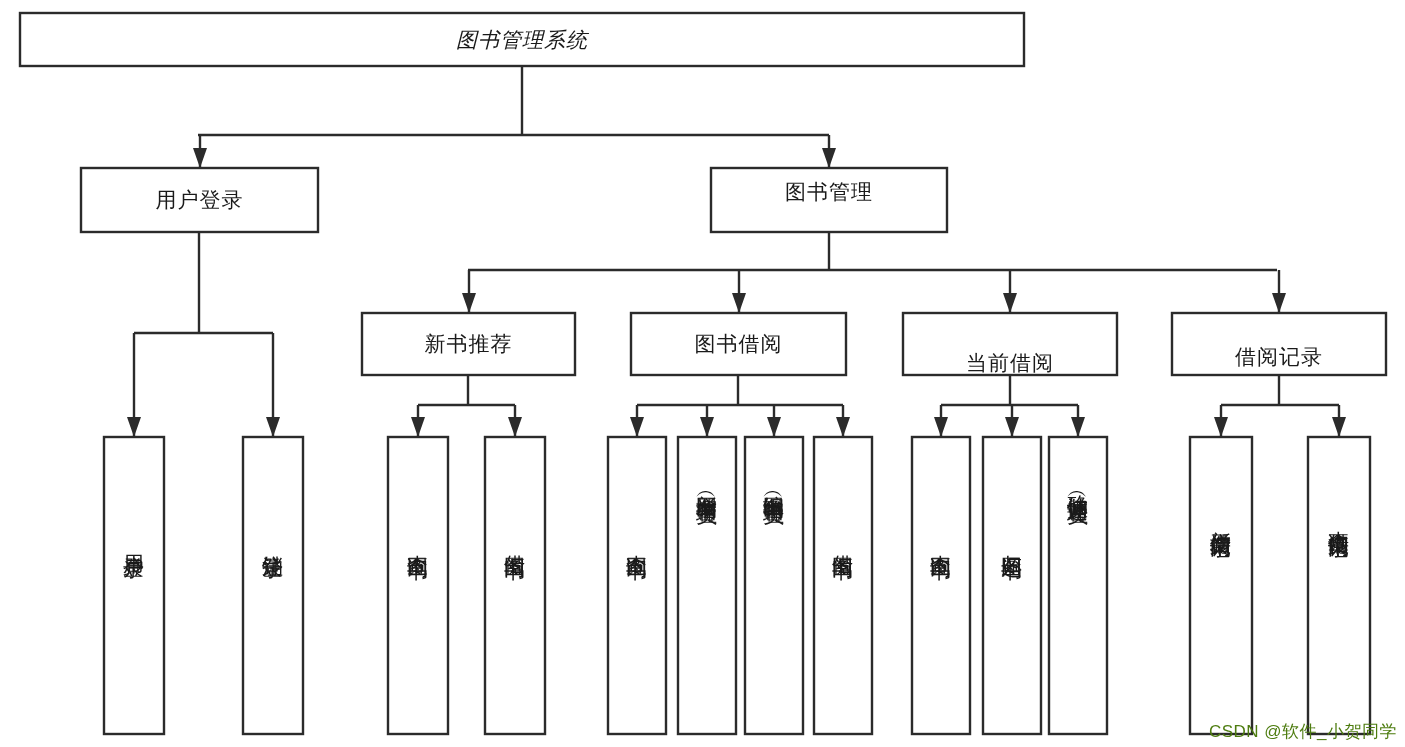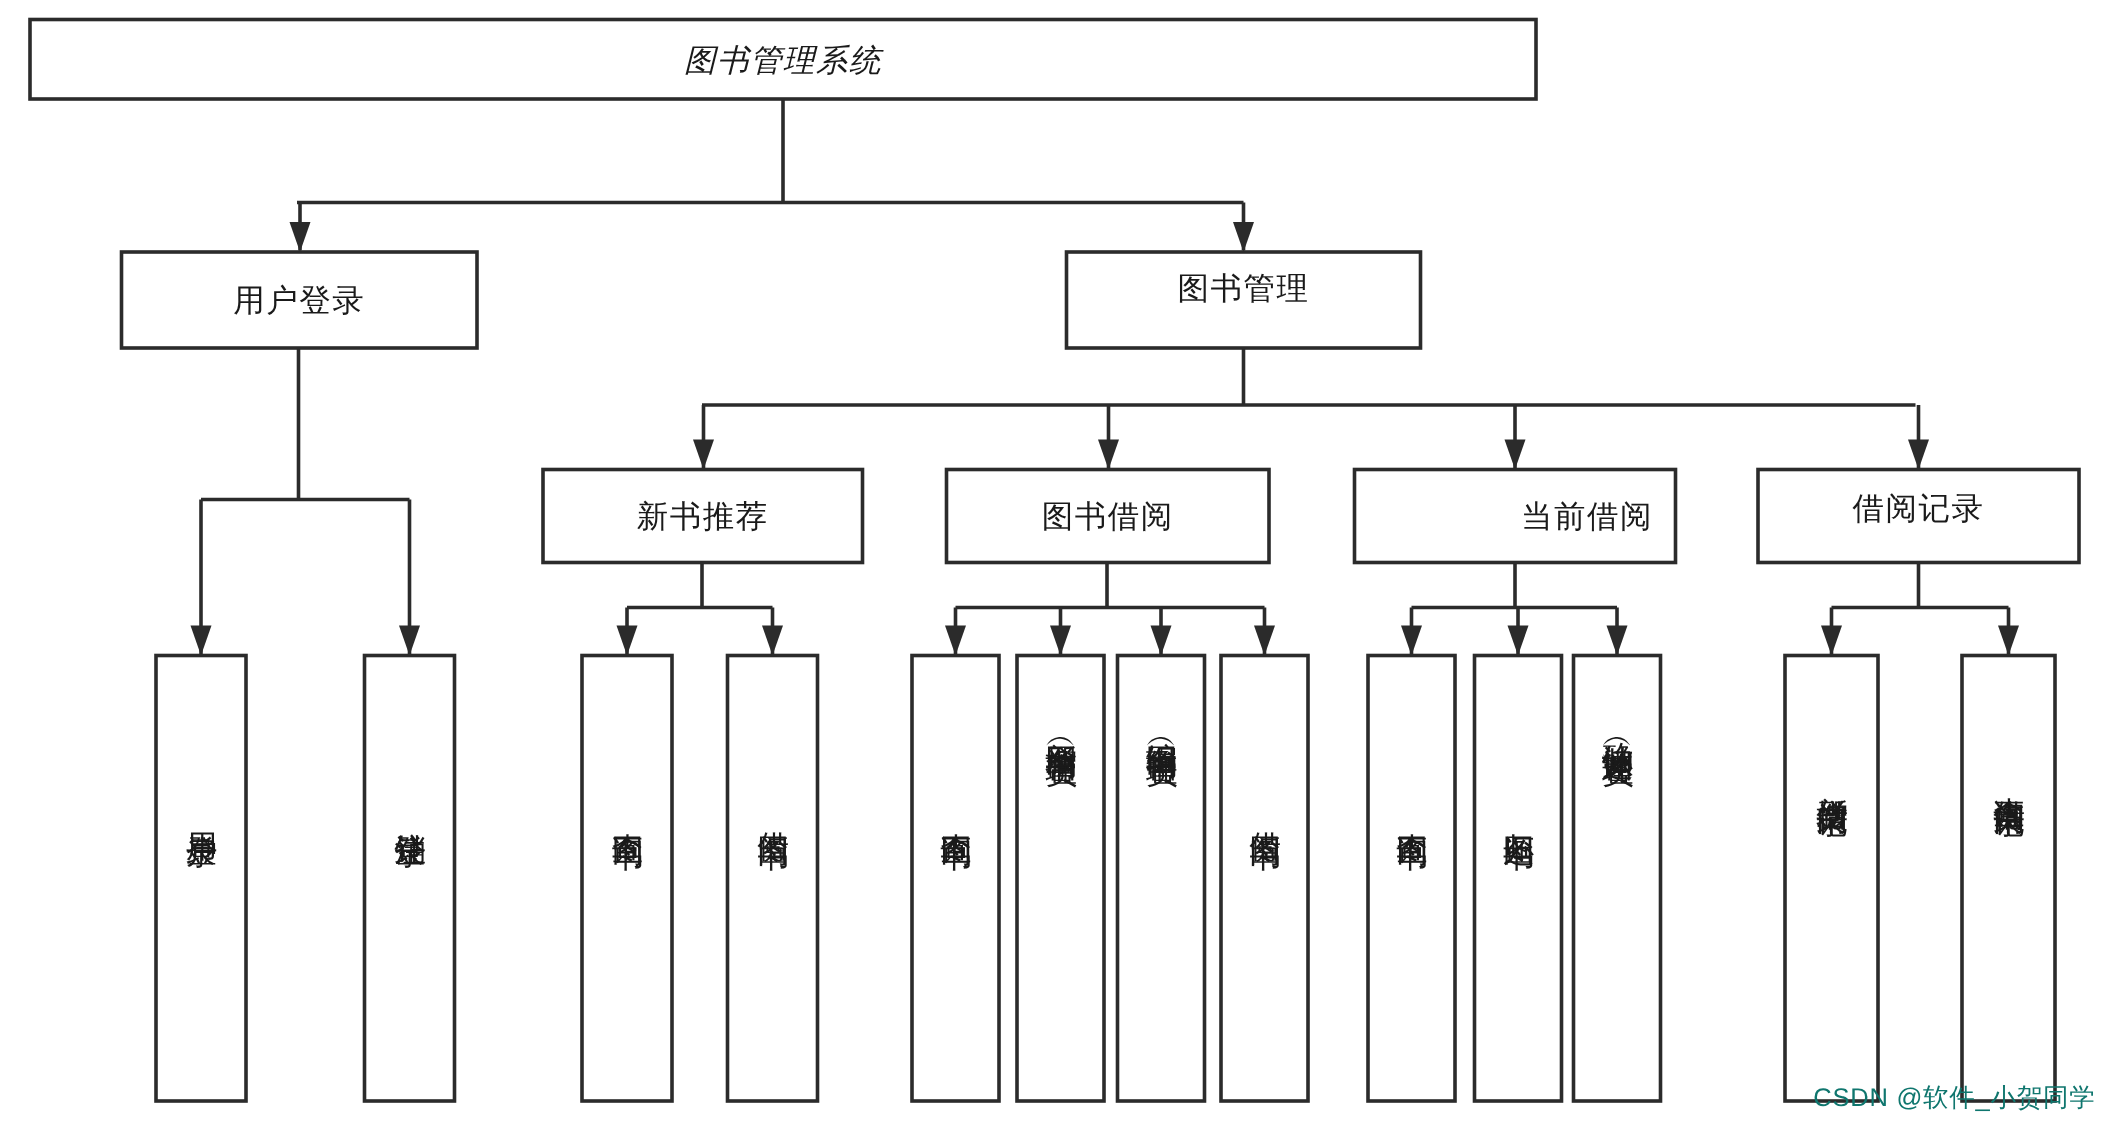--- a/index.html
+++ b/index.html
@@ -68,21 +68,21 @@
     font-size: 21px;
     color: #1a1a1a;
     letter-spacing: 1px;
     white-space: nowrap;
   }
   .wm {
     position: absolute;
     right: 8px;
     bottom: 4px;
     font-size: 17px;
-    color: #0f766e;
+    color: #4d7c0f;
     letter-spacing: 0.5px;
     white-space: nowrap;
   }
 </style>
 </head>
 <body>
 
 <div id="diagram-root">
 
   <svg class="diagram-canvas" viewBox="0 0 1405 747">
@@ -173,24 +173,24 @@
       </div>
       <div class="htext-wrap" style="left: 711px; top: 168px; width: 236px; height: 48px;">
         <span class="htext">图书管理</span>
       </div>
       <div class="htext-wrap" style="left: 362px; top: 313px; width: 213px; height: 62px; justify-content: center;">
         <span class="htext">新书推荐</span>
       </div>
       <div class="htext-wrap" style="left: 631px; top: 313px; width: 215px; height: 62px; border-radius: 17px;">
         <span class="htext">图书借阅</span>
       </div>
-      <div class="htext-wrap" style="left: 903px; top: 313px; width: 214px; height: 62px; padding-left: 48px;">
+      <div class="htext-wrap" style="left: 903px; top: 332px; width: 214px; height: 62px;">
         <span class="htext">当前借阅</span>
       </div>
-      <div class="htext-wrap" style="left: 1172px; top: 308px; width: 214px; height: 62px;">
+      <div class="htext-wrap" style="left: 1172px; top: 326px; width: 214px; height: 62px;">
         <span class="htext">借阅记录</span>
       </div>
       <div class="vtext-wrap" style="left: 104px; top: 437px; width: 60px; height: 297px; align-items: flex-start; padding-top: 101px;">
         <span class="vtext" style="font-size: 21px;">用户登录</span>
       </div>
       <div class="vtext-wrap" style="left: 243px; top: 437px; width: 60px; height: 297px; align-items: flex-start; padding-top: 101px;">
         <span class="vtext" style="font-size: 21px;">注销登录</span>
       </div>
       <div class="vtext-wrap" style="left: 388px; top: 437px; width: 60px; height: 297px; align-items: flex-start; padding-top: 101px;">
         <span class="vtext" style="font-size: 21px;">查询图书</span>

